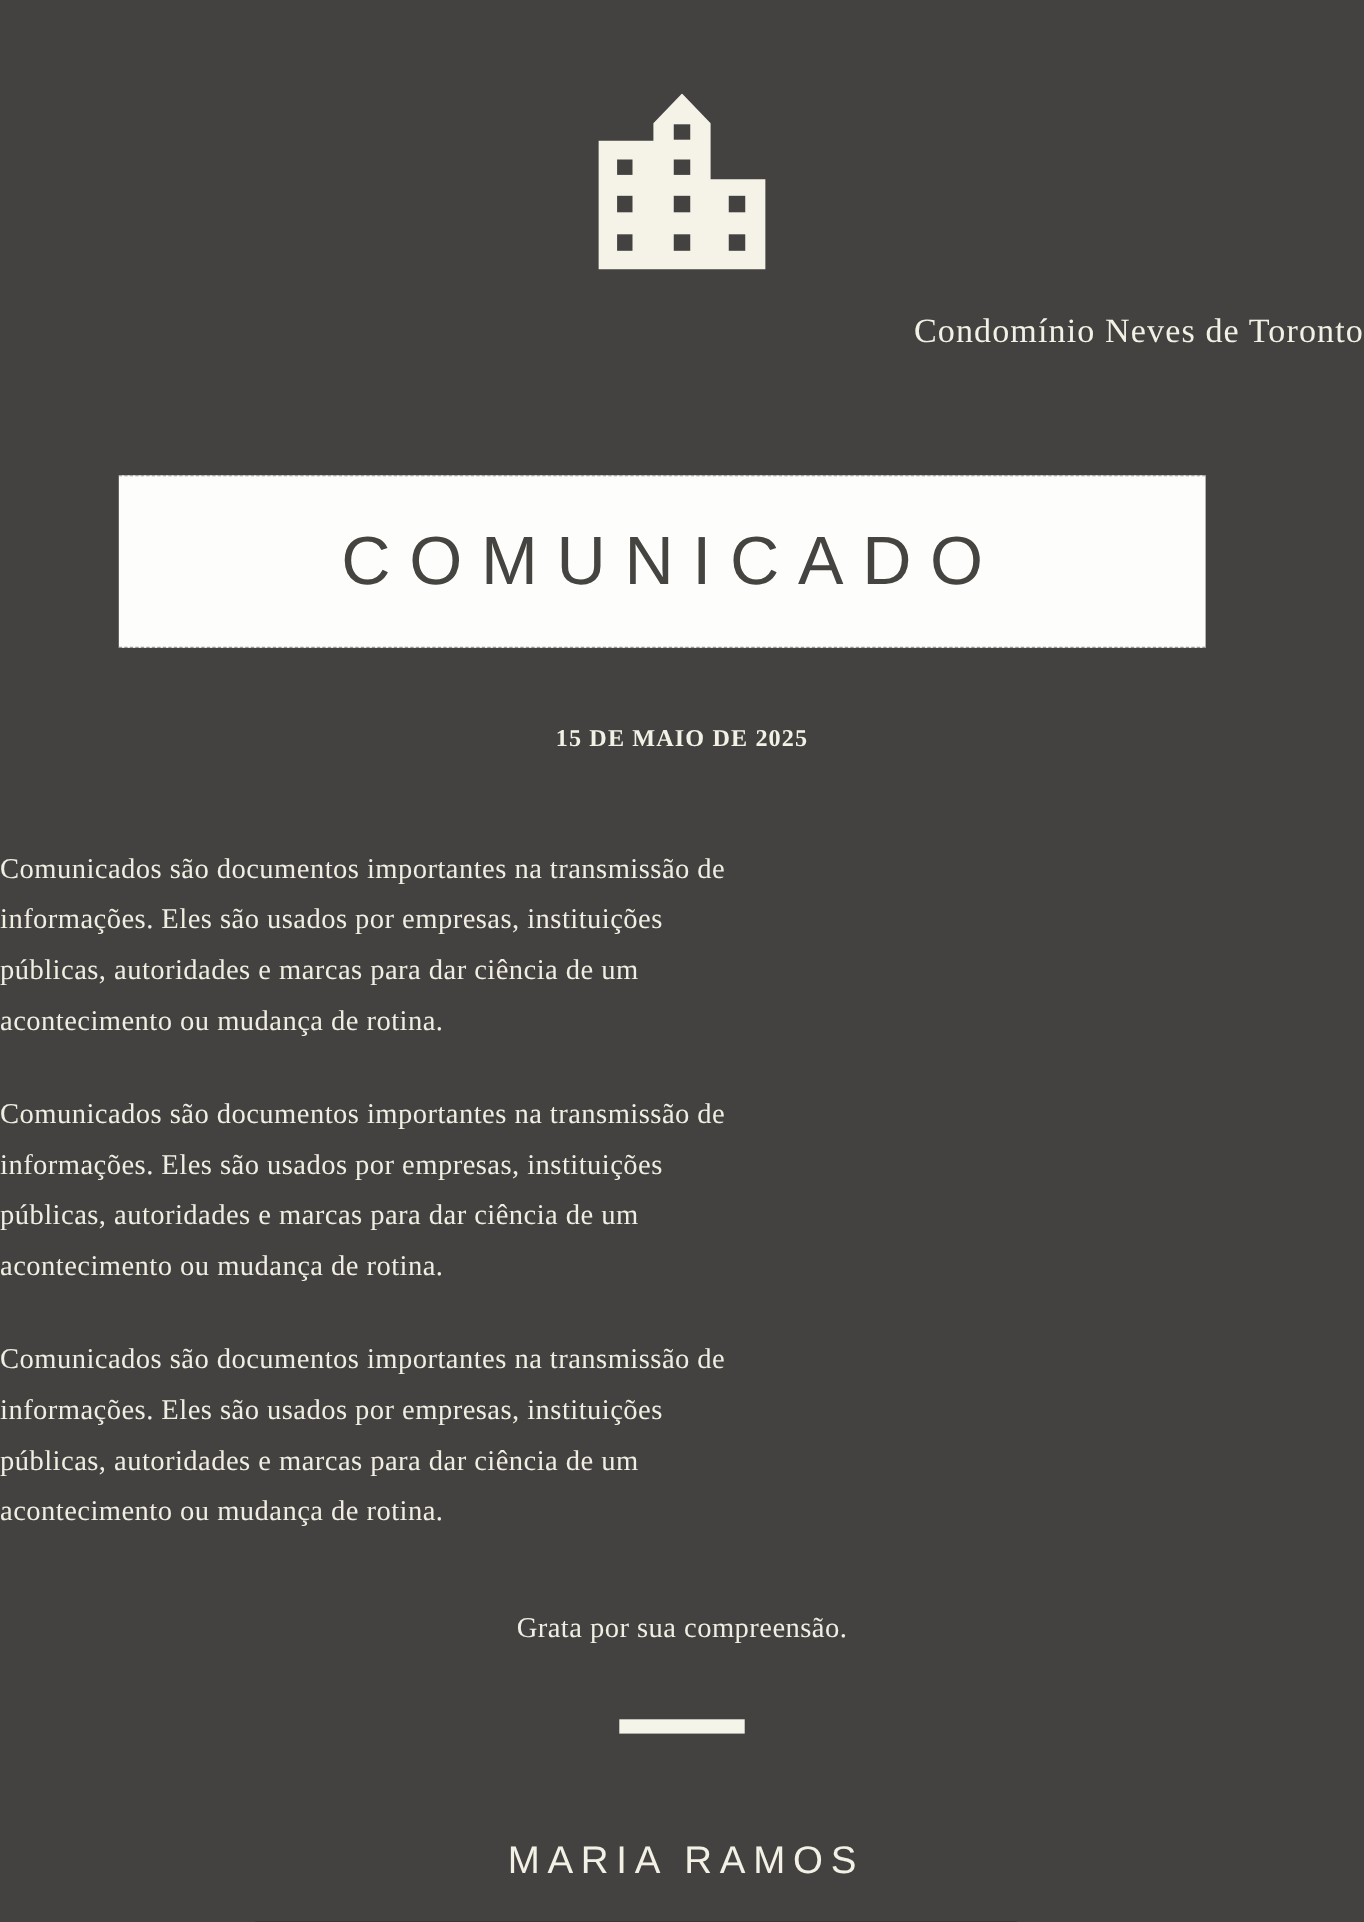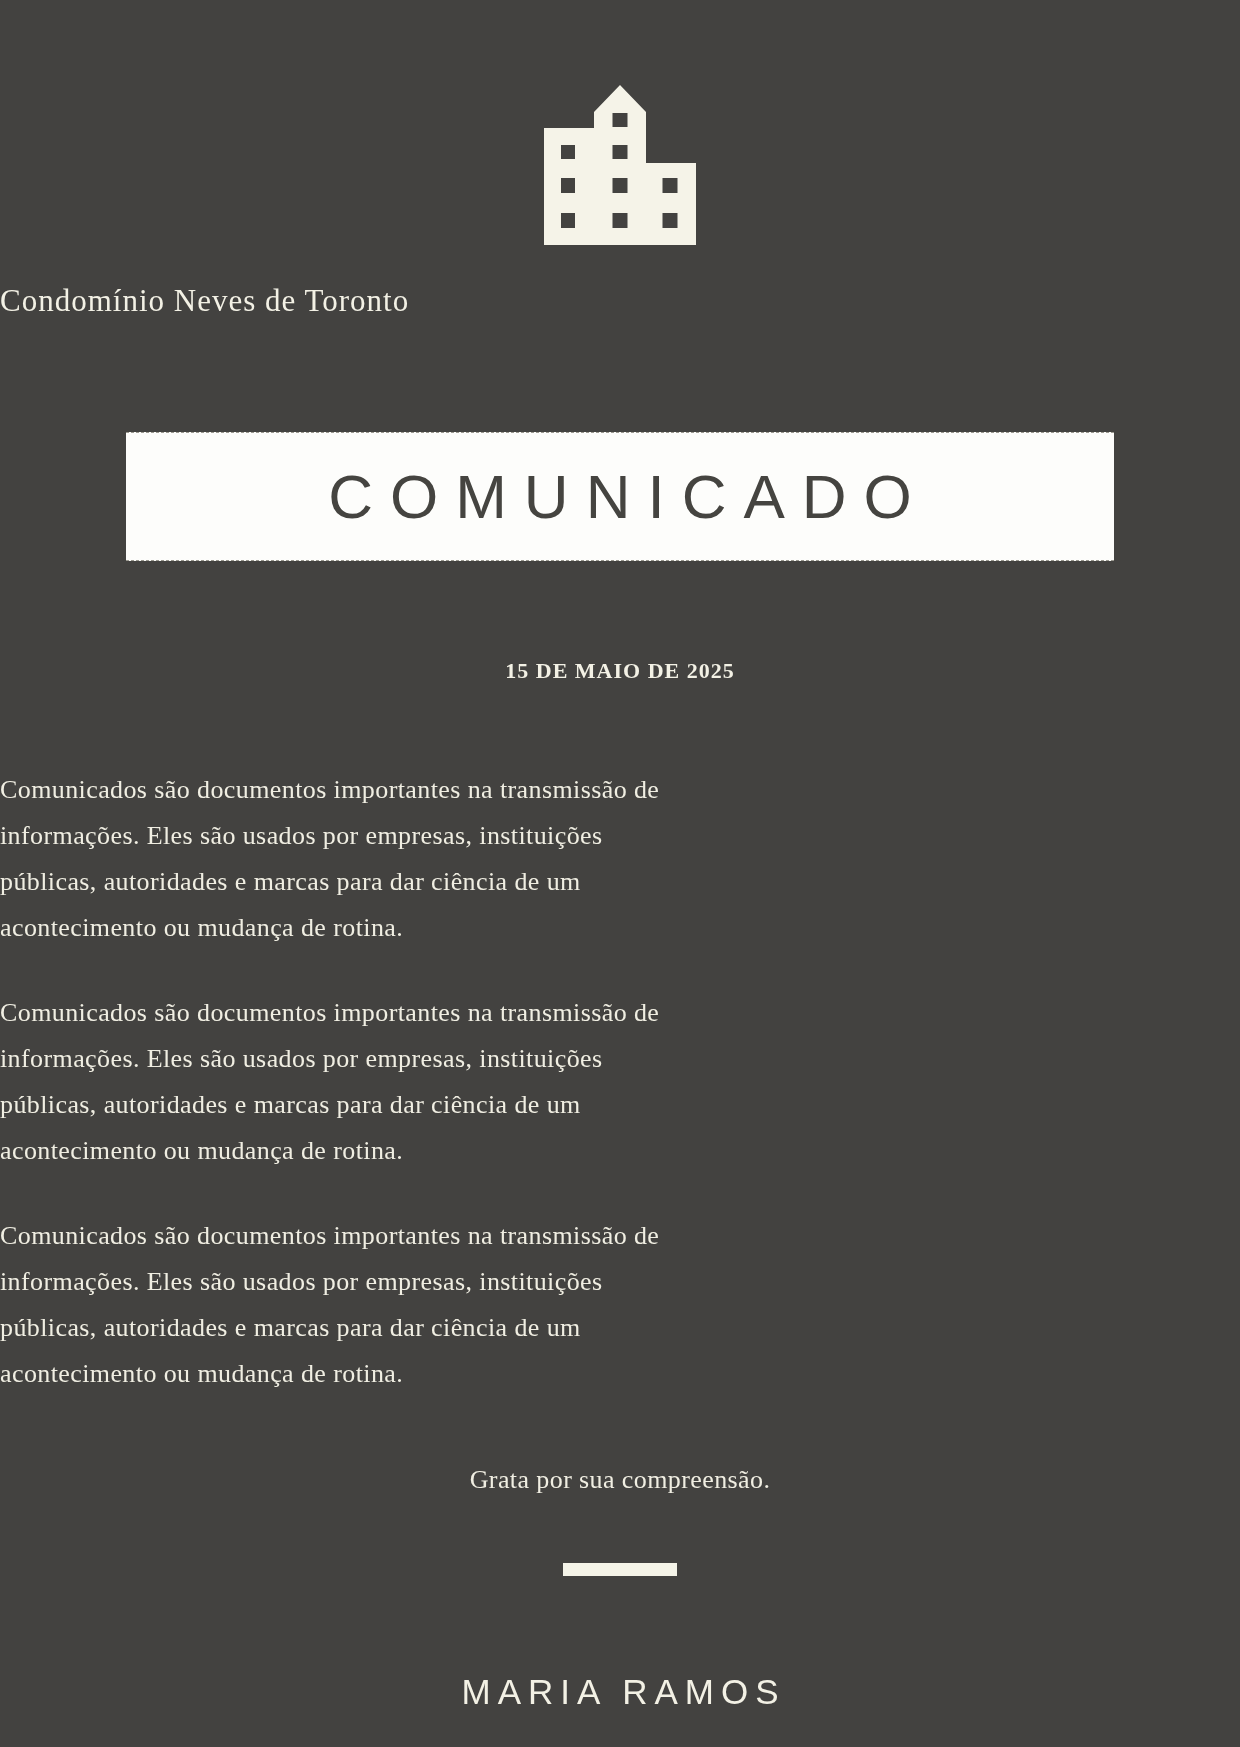--- a/index.html
+++ b/index.html
@@ -18,31 +18,31 @@
     position: absolute;
     left: 544px;
     top: 85px;
     width: 152px;
     height: 160px;
   }
   .org-name {
     position: absolute;
     left: 0; right: 0;
     top: 283px;
-    text-align: left;
+    text-align: right;
     font-size: 31px;
     letter-spacing: 1px;
     color: #F3F1E5;
   }
   .banner {
     position: absolute;
-    left: 126px;
+    left: 108px;
     top: 432px;
     width: 988px;
-    height: 129px;
+    height: 157px;
     background: #FDFDFB;
     border-top: 1px dashed #9a988f;
     border-bottom: 1px dashed #9a988f;
     display: flex;
     align-items: center;
     justify-content: center;
   }
   .banner-title {
     font-family: "Liberation Sans", sans-serif;
     font-size: 62px;

